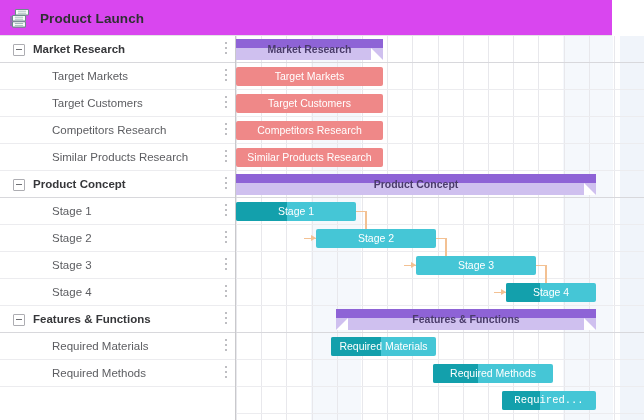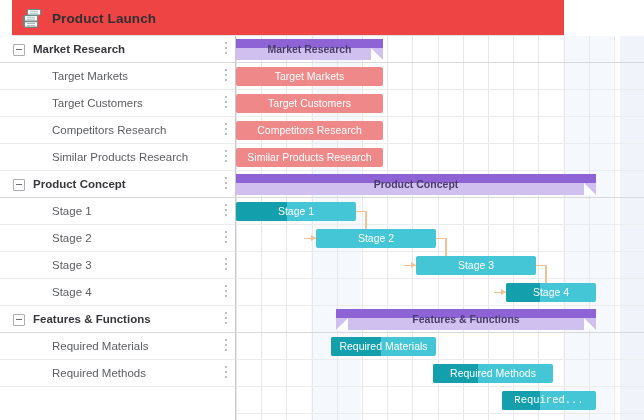--- a/index.html
+++ b/index.html
@@ -4,21 +4,21 @@
 <style>
   html,body{margin:0;padding:0;}
   body{
     width:644px;height:420px;overflow:hidden;background:#ffffff;
     font-family:"Liberation Sans","DejaVu Sans",sans-serif;
     -webkit-font-smoothing:antialiased;
   }
   #app{position:relative;width:644px;height:420px;overflow:hidden;background:#fff;}
 
   
-  #header{position:absolute;left:12px;top:0;width:552px;height:36px;background:#ef4444;
+  #header{position:absolute;left:0;top:0;width:612px;height:36px;background:#d946ef;
           border-bottom:1px solid #e3e3e6;box-sizing:border-box;}
   #project-icon{position:absolute;left:9px;top:8px;width:22px;height:21px;}
   #project-title{position:absolute;left:40px;top:9px;font-size:13.5px;font-weight:bold;
                  color:#2f3033;letter-spacing:.1px;line-height:19px;}
 
   
   #left-panel{position:absolute;left:0;top:36px;width:236px;height:384px;background:#fff;
               box-sizing:border-box;}
   #panel-divider{position:absolute;left:235px;top:36px;width:1px;height:384px;background:#c9c9cc;}
 

